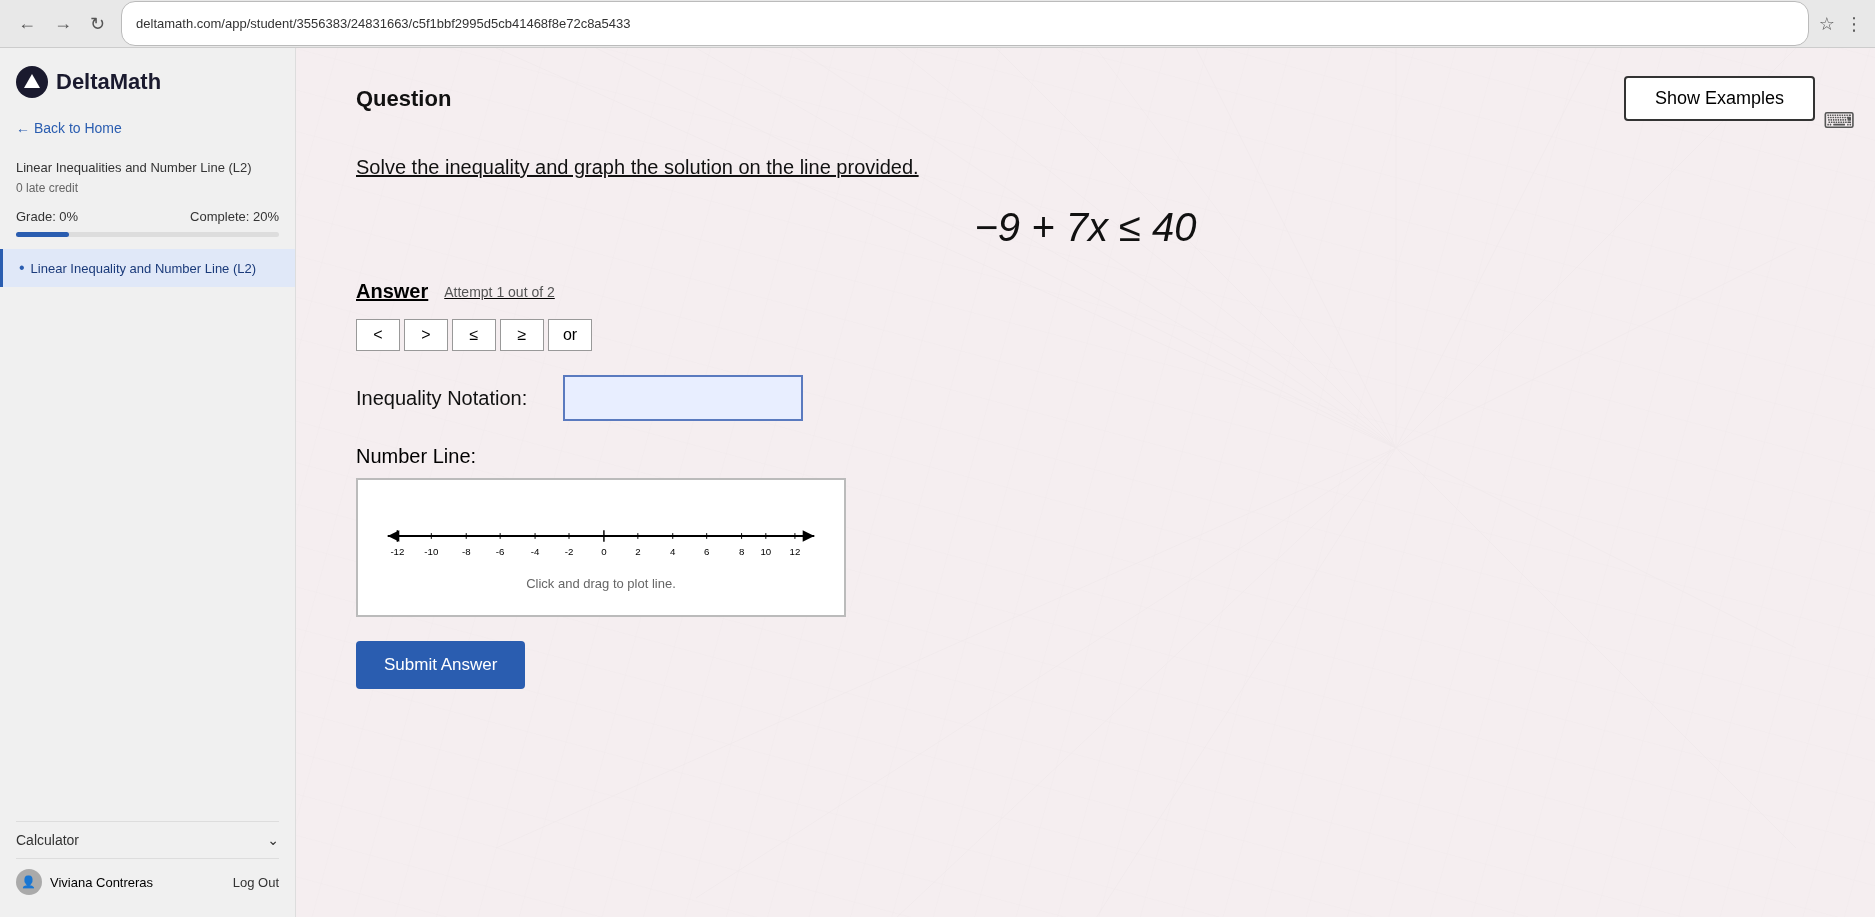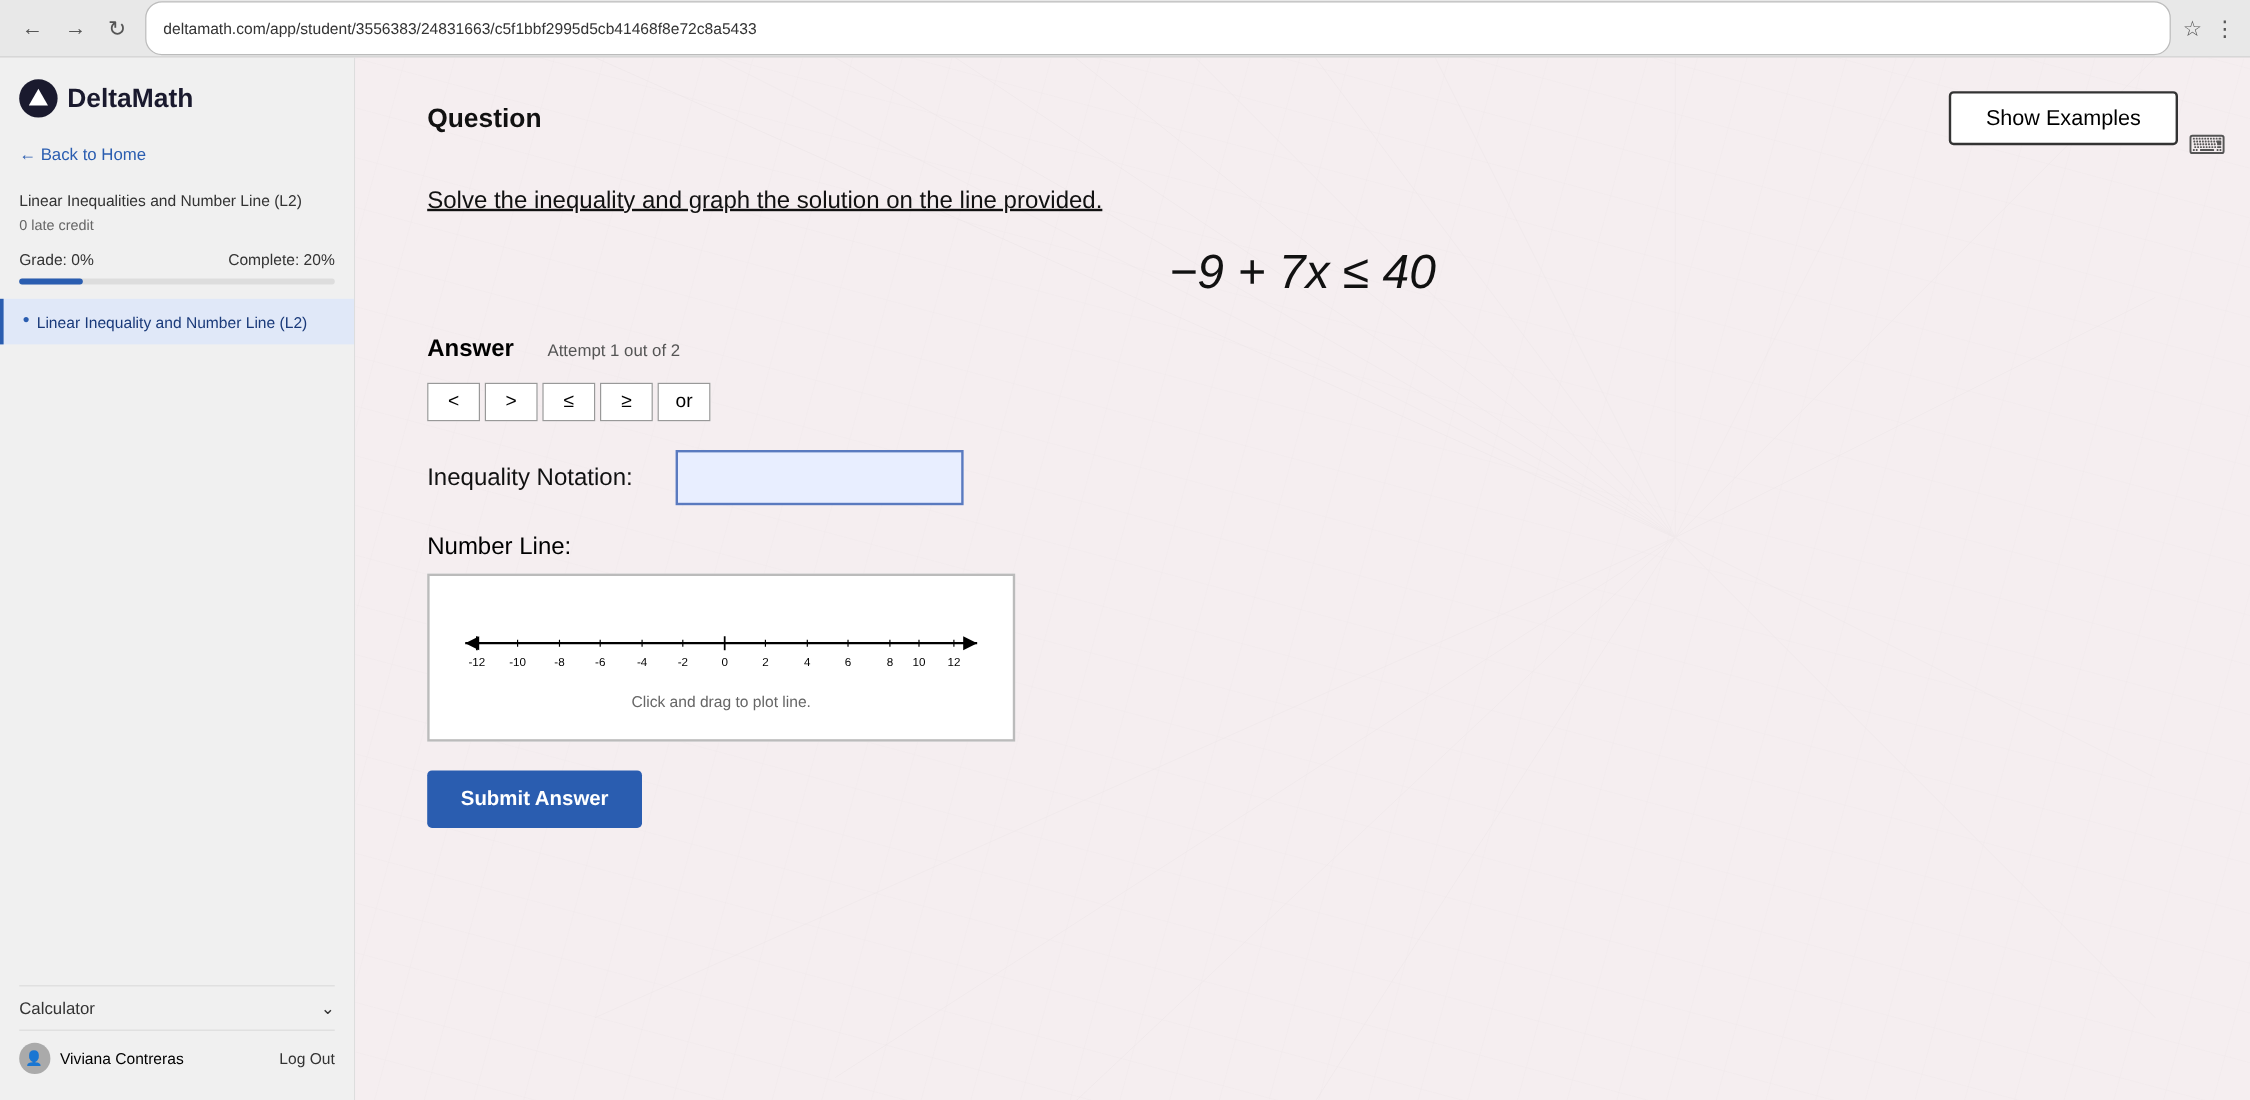--- a/index.html
+++ b/index.html
@@ -234,22 +234,23 @@
       z-index: 2;
     }
 
     .answer-section {
       position: relative;
       z-index: 2;
     }
     .answer-header {
       display: flex;
       align-items: center;
-      gap: 28px;
+      gap: 16px;
       margin-bottom: 16px;
+      text-decoration: underline;
     }
     .answer-label {
       font-size: 20px;
       font-weight: bold;
     }
     .attempt-text {
       font-size: 14px;
       color: #555;
     }
 
@@ -314,21 +315,20 @@
     }
 
     .submit-btn {
       background: #2a5db0;
       color: white;
       border: none;
       padding: 14px 28px;
       font-size: 17px;
       cursor: pointer;
       border-radius: 4px;
-      font-weight: bold;
     }
 
     
     .keyboard-icon-wrap {
       position: absolute;
       top: 60px;
       right: 20px;
       z-index: 2;
     }
     .keyboard-icon {

